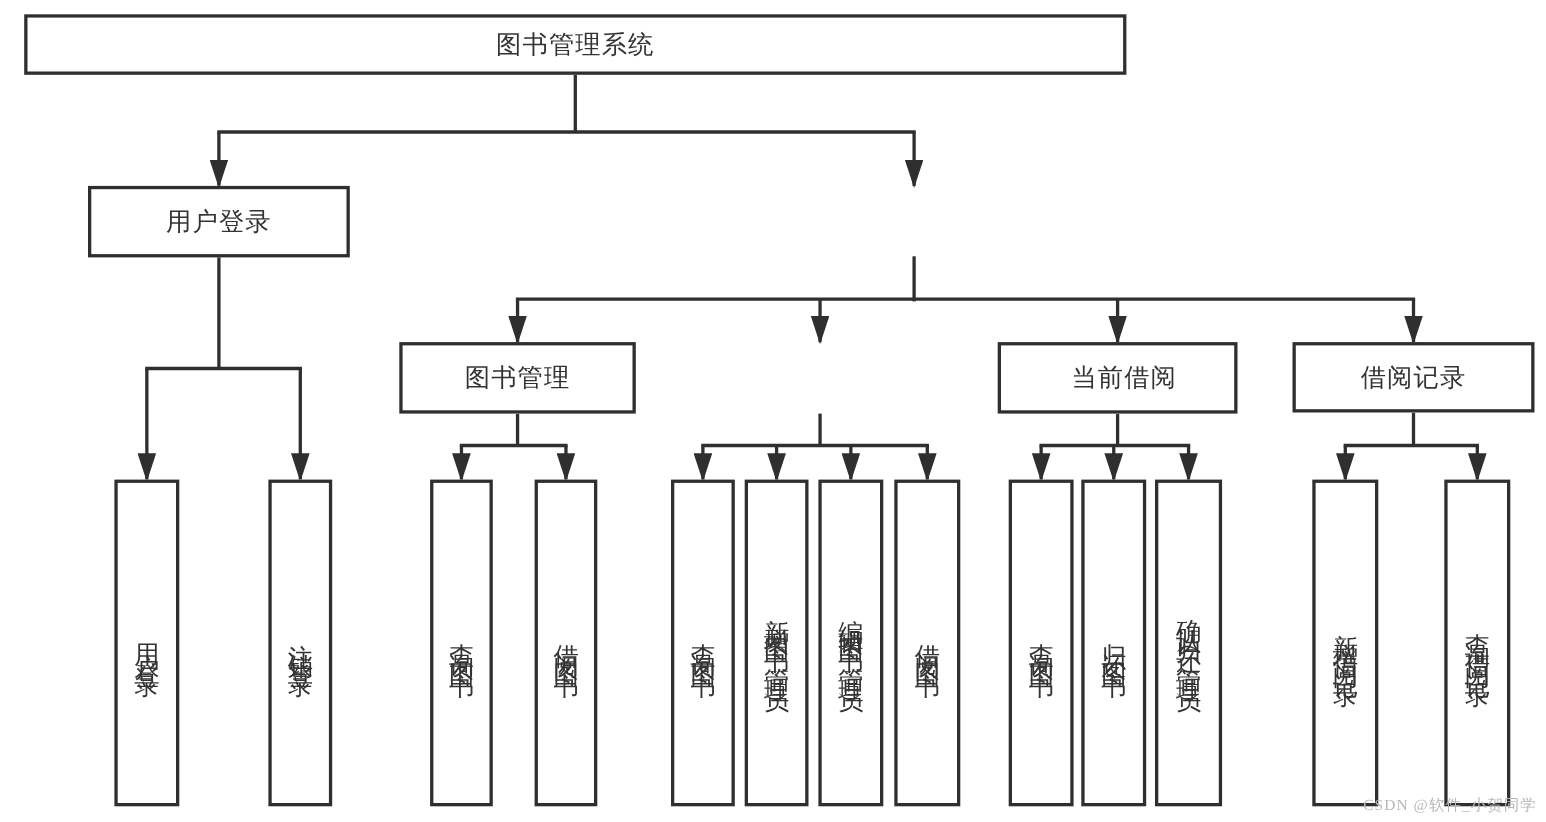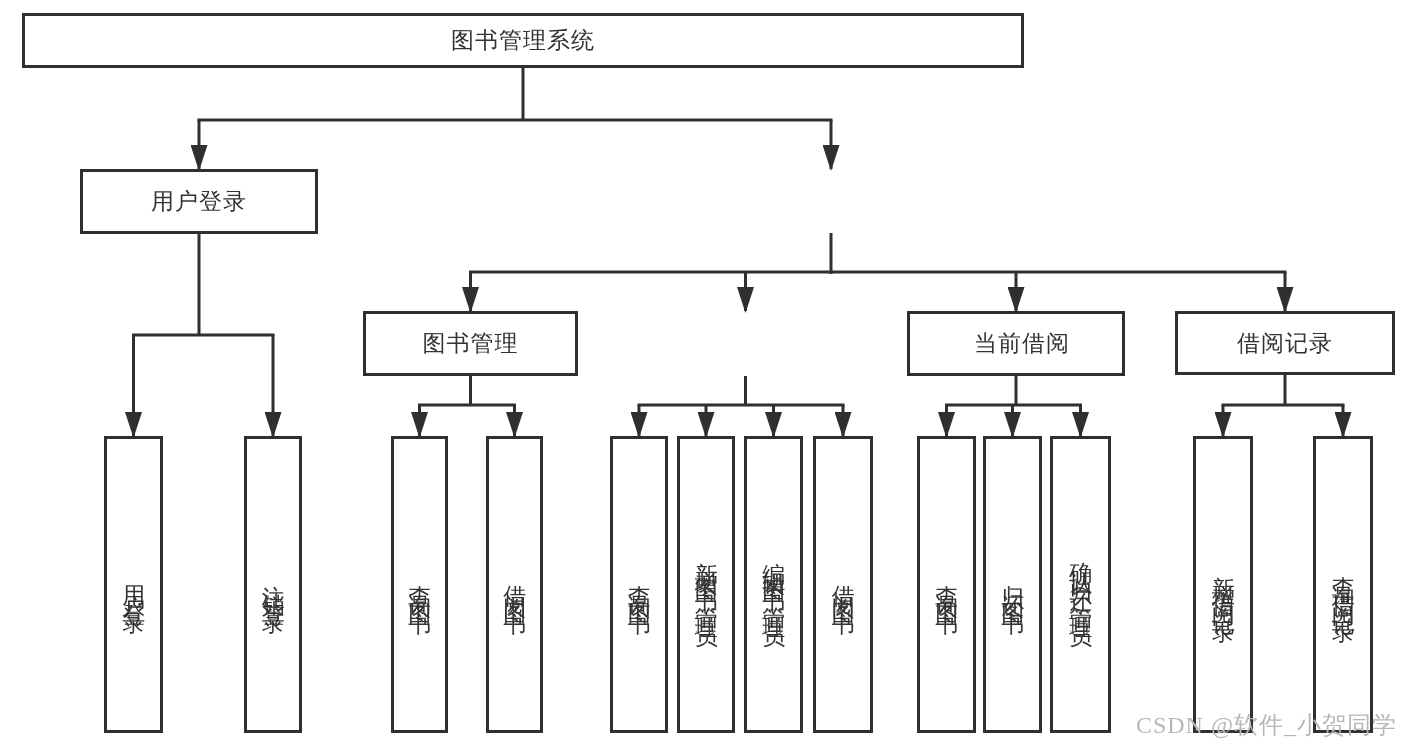--- a/index.html
+++ b/index.html
@@ -34,21 +34,21 @@
     text-orientation: mixed;
     letter-spacing: 9px;
     font-size: 23px;
     line-height: 1.1;
   }
   .watermark {
     position: absolute;
     right: 8px;
     bottom: 6px;
     color: #b7b7b7;
-    font-size: 24px;
+    font-size: 14px;
     letter-spacing: 1px;
     white-space: nowrap;
   }
 </style>
 </head>
 <body>
 
 <div class="canvas">
 
   <svg class="connectors" width="1405" height="747" viewBox="0 0 1405 747">

